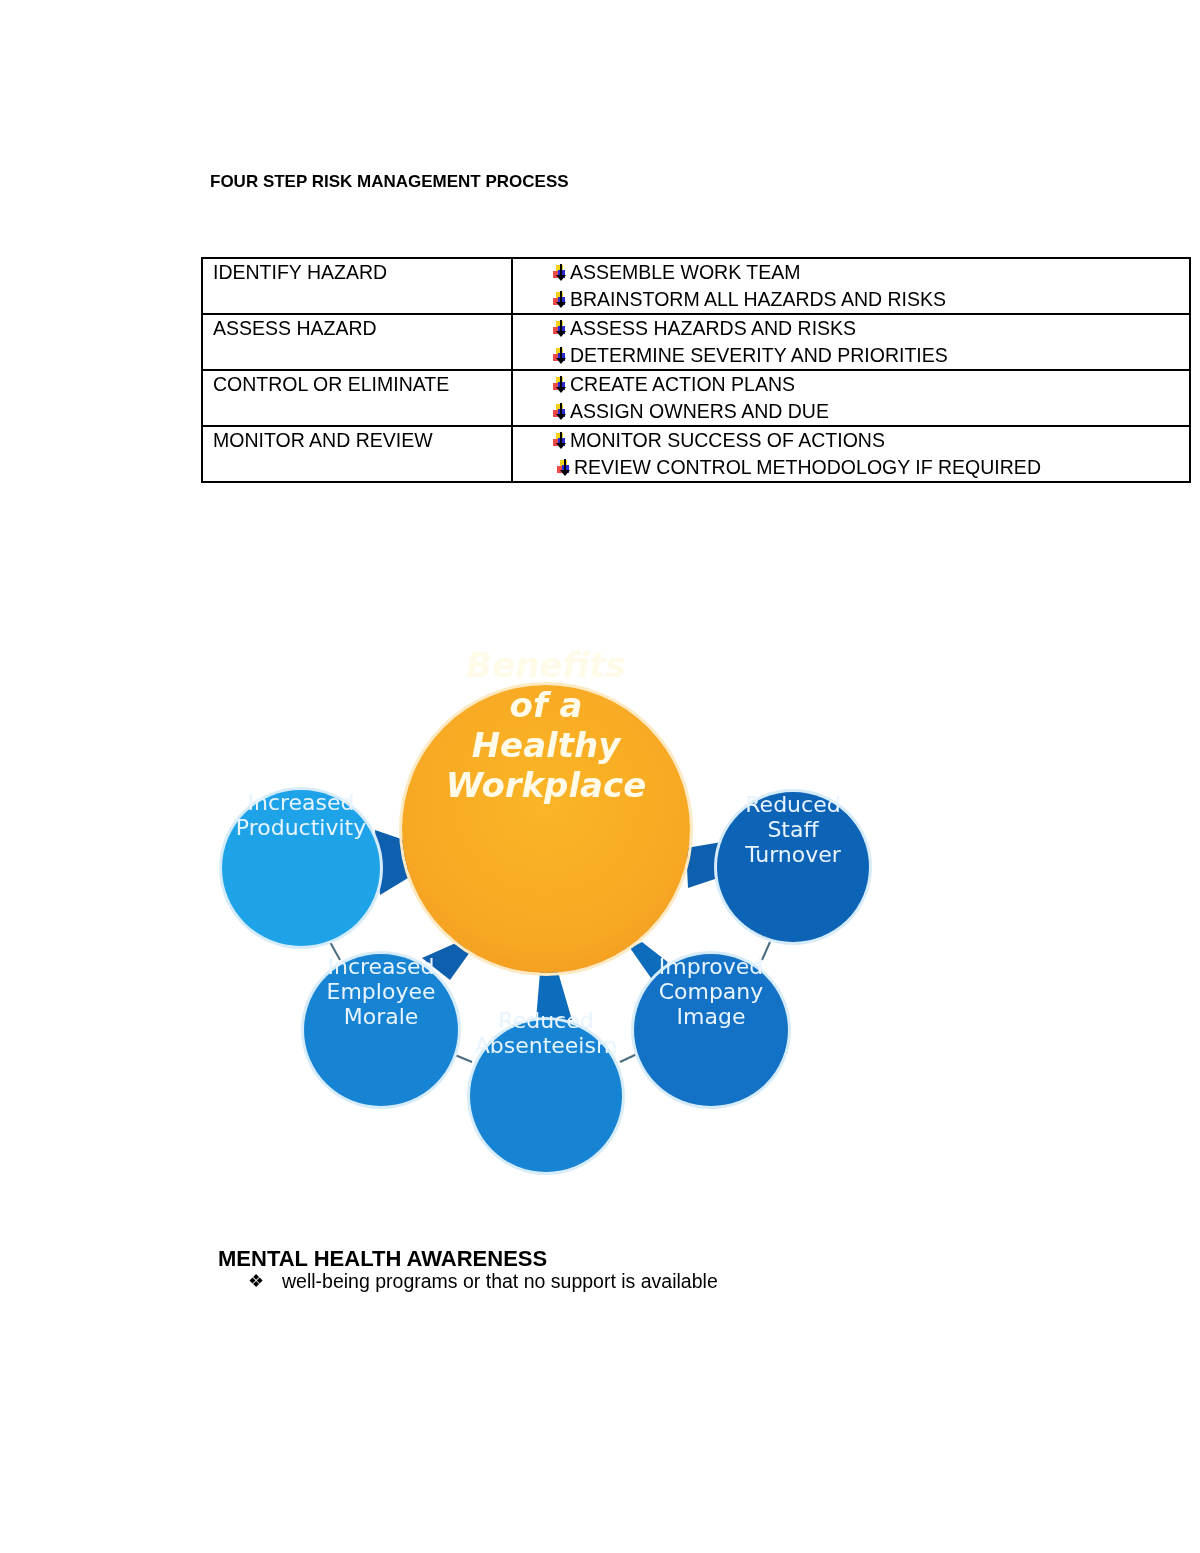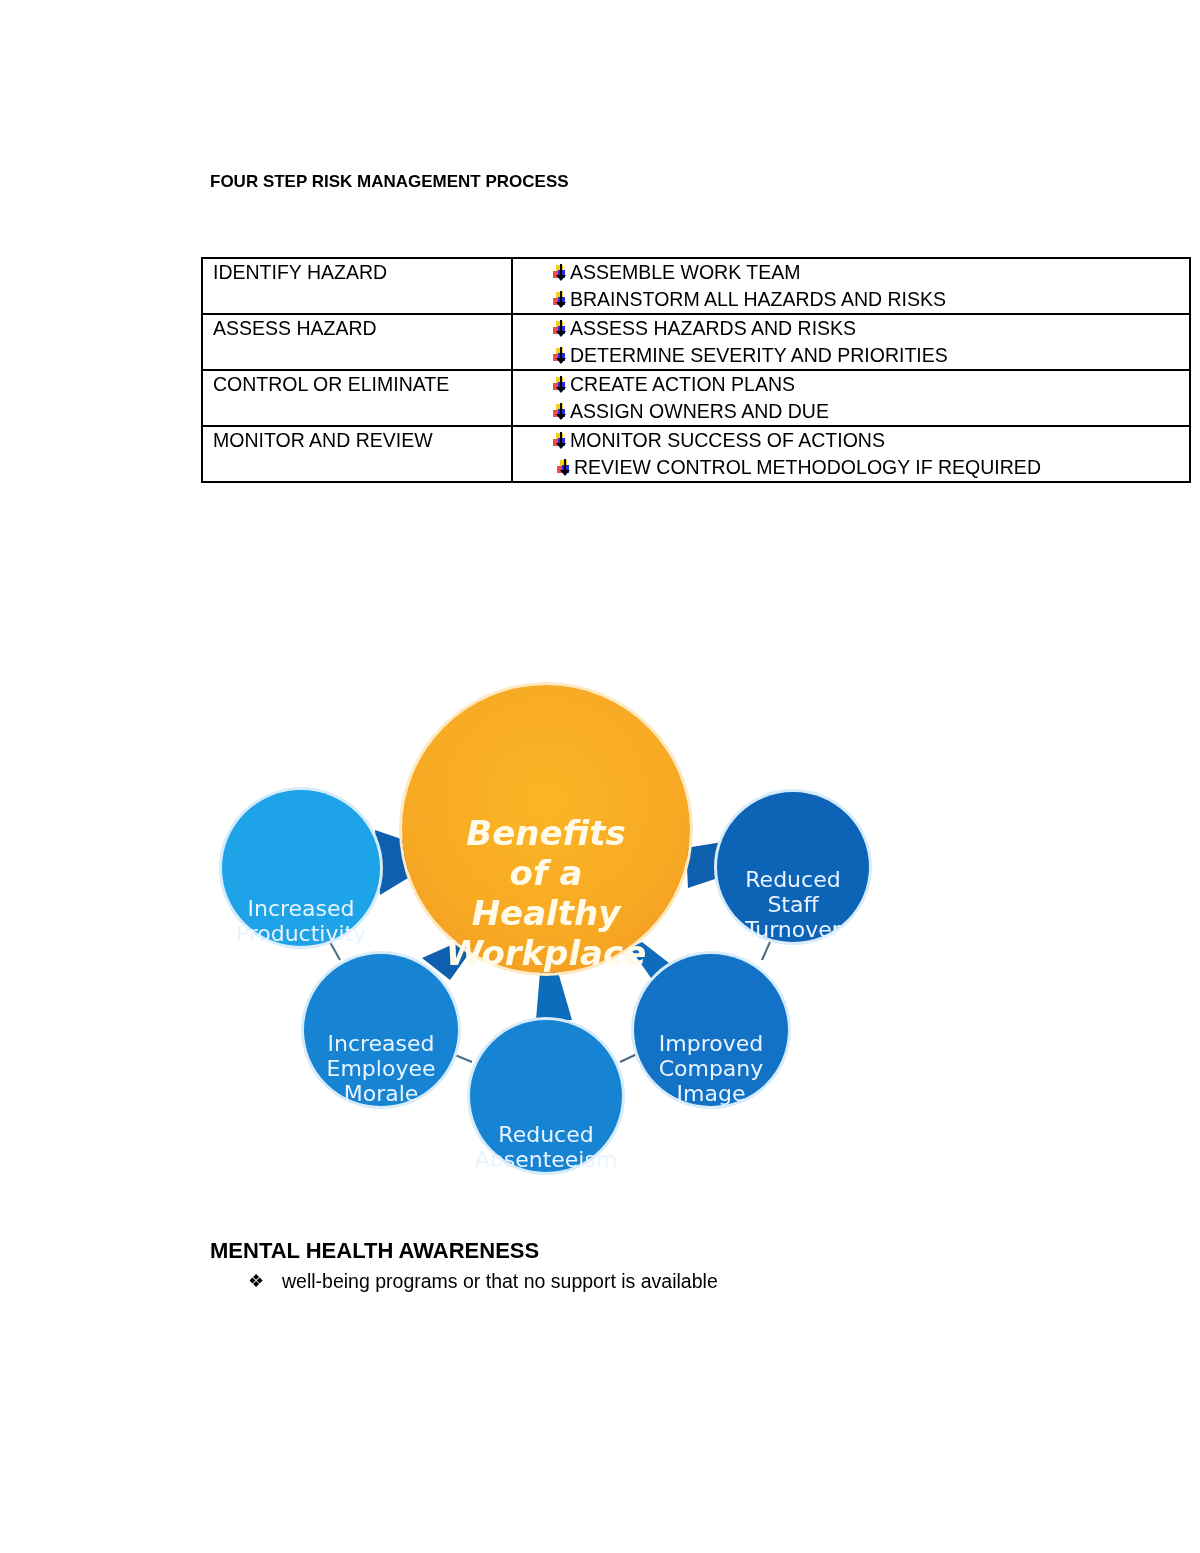--- a/index.html
+++ b/index.html
@@ -32,39 +32,39 @@
     .arrow .b { position: absolute; left: 5px; top: 6px; width: 7px; height: 8px; background: #2a2ad8; }
     .arrow .stem { position: absolute; left: 7px; top: 0px; width: 2px; height: 12px; background: #000; }
     .arrow .head {
       position: absolute; left: 3px; top: 11px; width: 0; height: 0;
       border-left: 5px solid transparent; border-right: 5px solid transparent; border-top: 6px solid #000;
     }
 
     .diagram { position: absolute; left: 210px; top: 680px; width: 680px; height: 500px; }
     .circle {
       position: absolute; border-radius: 50%;
-      display: flex; align-items: flex-end; justify-content: center; text-align: center;
+      display: flex; align-items: flex-start; justify-content: center; text-align: center;
       color: #e8f4ff; font-family: "DejaVu Sans", sans-serif;
       box-shadow: 0 0 0 3px #d6ecfa;
     }
     .circle span { display: block; }
     .center {
       background: radial-gradient(circle at 50% 40%, #fbb526 0%, #f7a823 65%, #f08f1f 100%);
       color: #fffbe8; font-weight: bold; font-style: italic; font-size: 34px; line-height: 40px;
       box-shadow: 0 0 0 3px #fde9c2;
     }
     .light { background: #1ea3e8; }
     .mid { background: #1683d3; }
     .dark { background: #0d63b6; }
     .sat { font-size: 22px; line-height: 25px; }
     .connector { position: absolute; }
 
     .section-title {
       position: absolute; left: 210px; top: 1238px;
-      font-size: 22px; font-weight: bold; margin: 0;
+      font-size: 22px; font-weight: bold; margin: 8px;
     }
     .bullet {
       position: absolute; left: 248px; top: 1268px; width: 830px;
       font-size: 19.5px; line-height: 26px;
     }
     .bullet .mark { position: absolute; left: 0; top: 0; font-size: 18px; }
     .bullet .text { display: block; padding-left: 26px; }
     .bullet .text .l2 { display: block; padding-left: 8px; }
   </style>
 </head>

